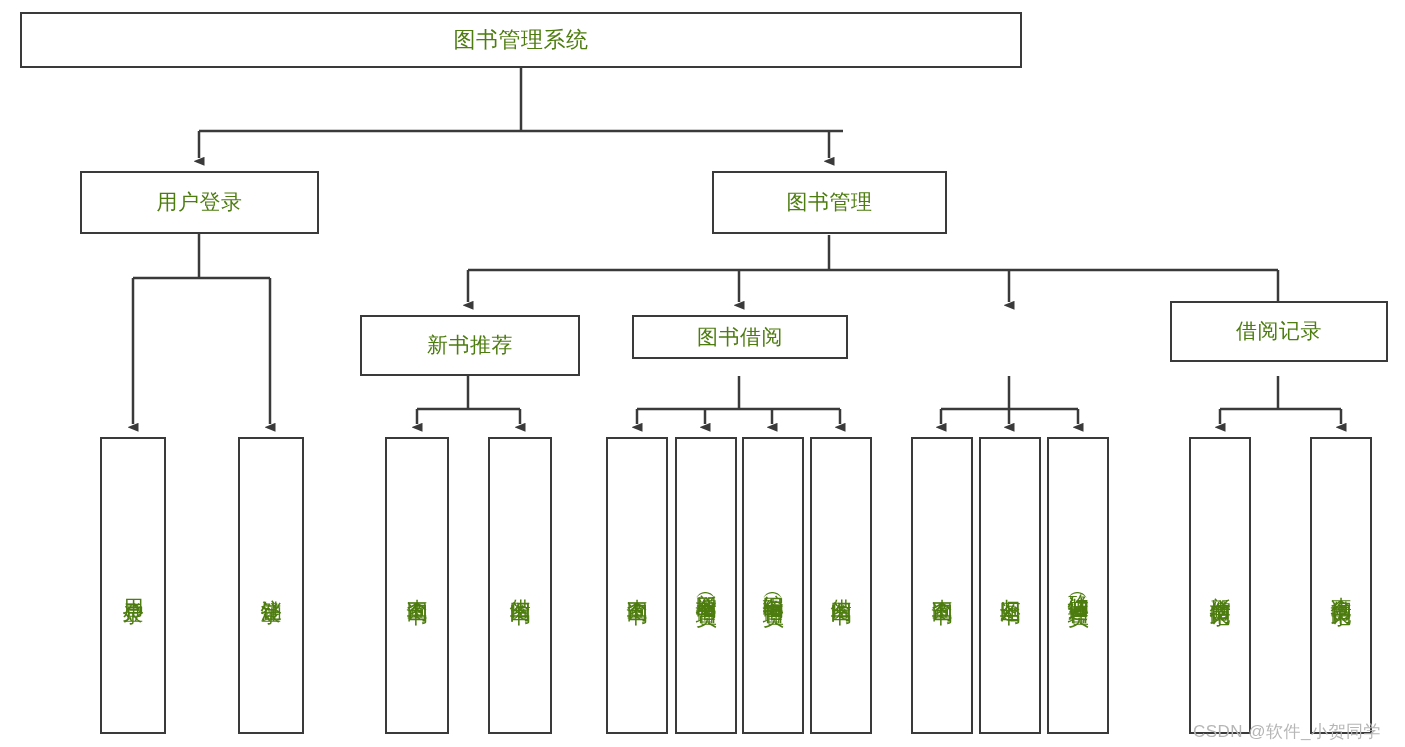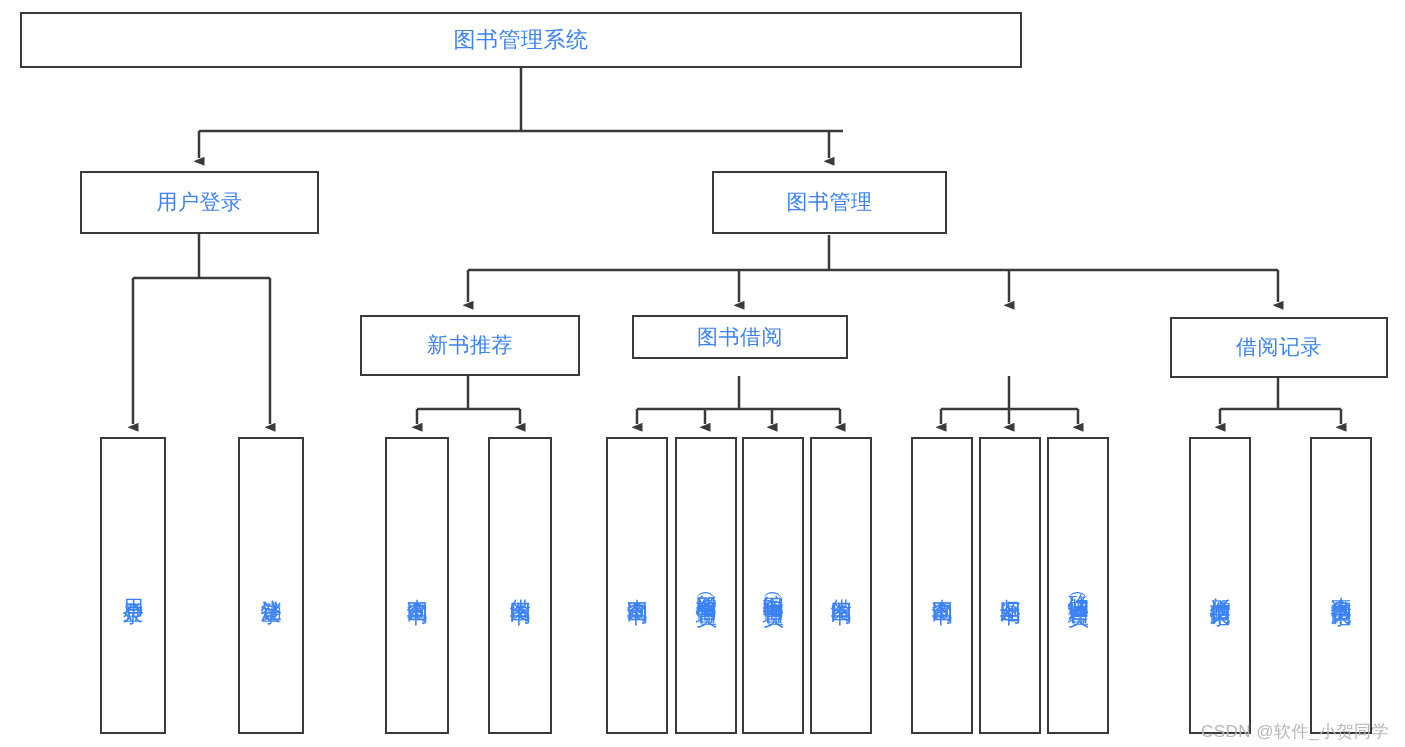--- a/index.html
+++ b/index.html
@@ -26,21 +26,21 @@
     pointer-events: none;
   }
   .node {
     position: absolute;
     box-sizing: border-box;
     background: #ffffff;
     border: 2.5px solid #3a3a3a;
     display: flex;
     align-items: center;
     justify-content: center;
-    color: #3b82f6;
+    color: #4d7c0f;
     z-index: 2;
   }
   .node .lbl {
     display: block;
     line-height: 1.18;
     white-space: nowrap;
   }
   
   .h-node .lbl {
     font-size: 21px;
@@ -58,21 +58,21 @@
     writing-mode: vertical-rl;
     text-orientation: upright;
     font-size: 21px;
     line-height: 1.16;
     letter-spacing: 2px;
     white-space: nowrap;
     max-height: 100%;
   }
   .watermark {
     position: absolute;
-    right: 16px;
+    right: 24px;
     bottom: 4px;
     font-size: 17px;
     color: #b6b6b6;
     z-index: 5;
     white-space: nowrap;
     letter-spacing: 0.5px;
     text-align: right;
   }
 </style>
 </head>
@@ -144,21 +144,21 @@
 
   <div class="node h-node" style="left:360px; top:315px; width:220px; height:61px;">
     <span class="lbl">新书推荐</span>
   </div>
 
   <div class="node h-node" style="left:632px; top:315px; width:216px; height:44px;">
     <span class="lbl">图书借阅</span>
   </div>
 
 
-  <div class="node h-node" style="left:1170px; top:317px; width:218px; height:61px;">
+  <div class="node h-node" style="left:1170px; top:301px; width:218px; height:61px;">
     <span class="lbl">借阅记录</span>
   </div>
 
   <div class="node v-node" style="left:100px; top:437px; width:66px; height:297px;">
     <span class="lbl">用户登录</span>
   </div>
 
   <div class="node v-node" style="left:238px; top:437px; width:66px; height:297px;">
     <span class="lbl">注销登录</span>
   </div>

